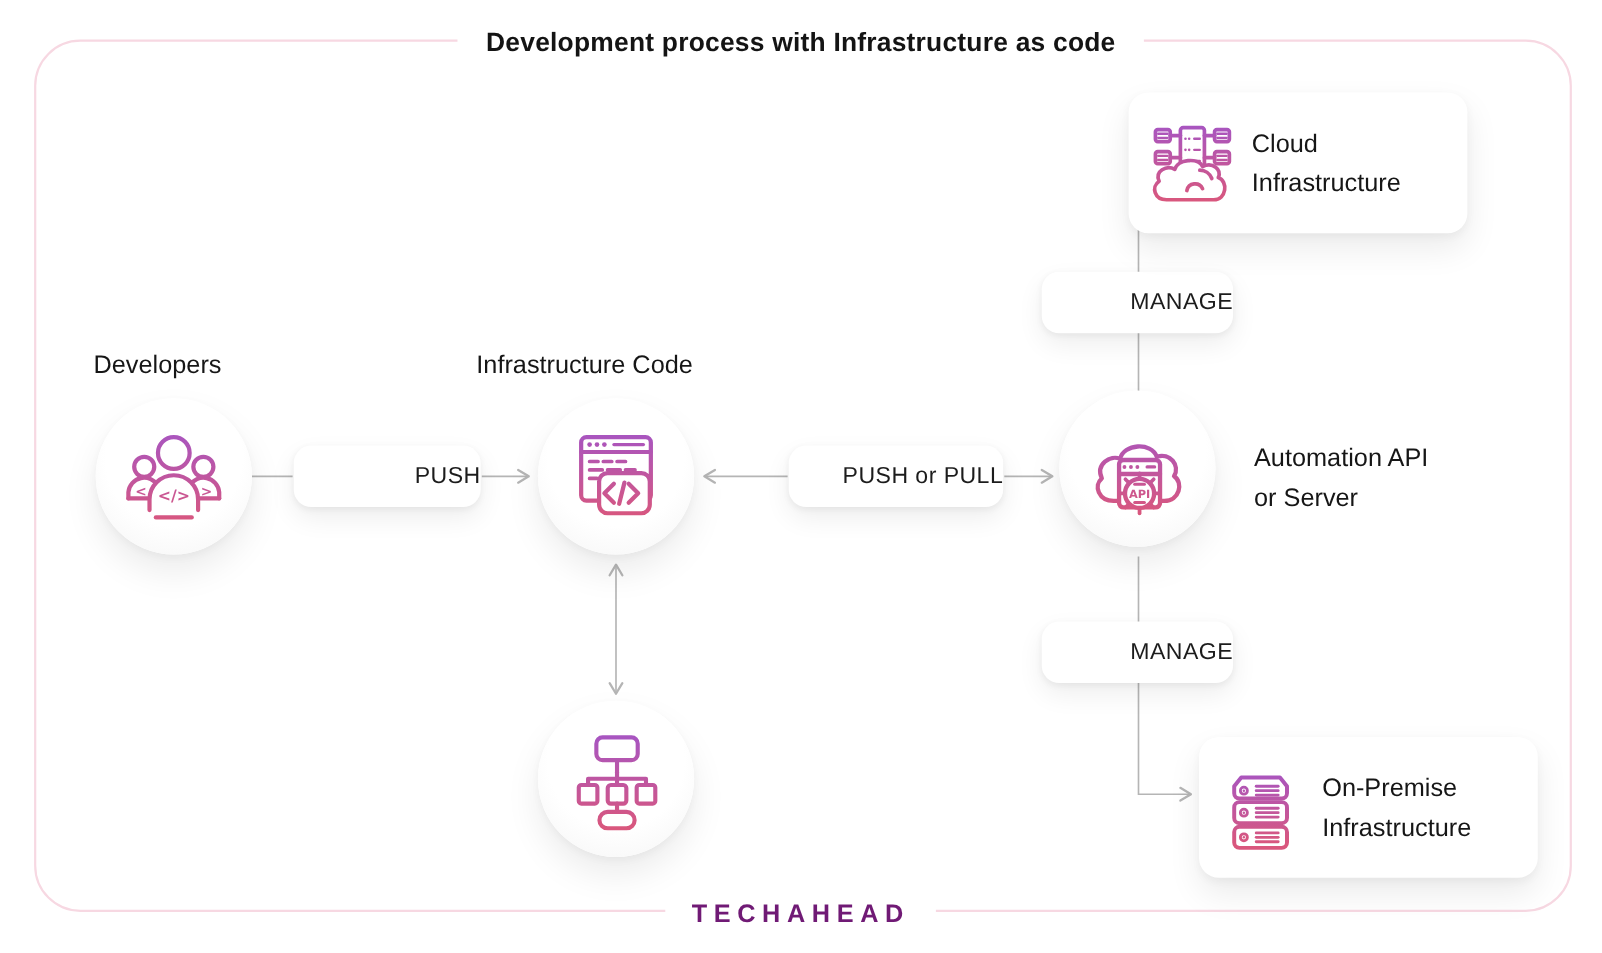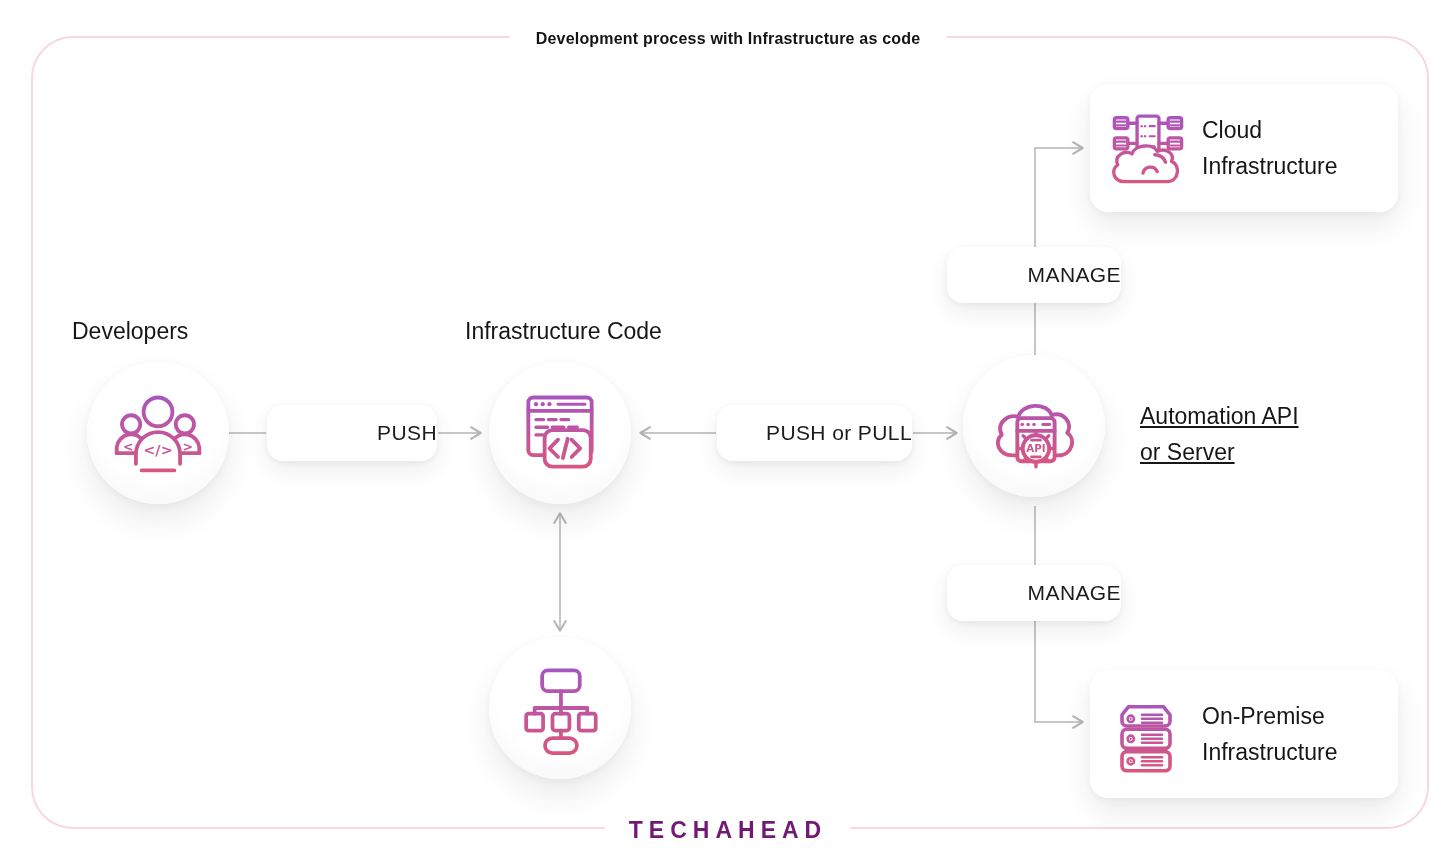--- a/index.html
+++ b/index.html
@@ -7,21 +7,21 @@
     position:relative;width:1456px;height:866px;background:#ffffff;overflow:hidden;
     font-family:"Liberation Sans","DejaVu Sans",sans-serif;color:#1a1a1a;
   }
   .frame{
     position:absolute;left:31px;top:36px;width:1398px;height:793px;box-sizing:border-box;
     border:2px solid #f7d8e2;border-radius:42px;
   }
   .connectors{position:absolute;left:0;top:0;z-index:2;}
   .title{
     position:absolute;top:23px;left:50%;transform:translateX(-50%);z-index:3;
-    background:#fff;padding:0 26px;font-size:16px;font-weight:700;letter-spacing:.2px;
+    background:#fff;padding:0 26px;font-size:24px;font-weight:700;letter-spacing:.2px;
     color:#141414;white-space:nowrap;line-height:32px;
   }
   .circle{
     position:absolute;width:142px;height:142px;border-radius:50%;z-index:3;
     background:radial-gradient(circle at 50% 38%, #ffffff 55%, #f4f4f4 100%);
     box-shadow:0 16px 32px rgba(0,0,0,.08), 0 3px 8px rgba(0,0,0,.04);
     display:flex;align-items:center;justify-content:center;
   }
   .pill{
     position:absolute;z-index:3;background:#fff;border-radius:16px;
@@ -63,21 +63,21 @@
       <path d="M716,433 H641" marker-end="url(#arr)"></path>
       <path d="M913,433 H956" marker-end="url(#arr)"></path>
       <path d="M560,514 V630" marker-start="url(#arr)" marker-end="url(#arr)"></path>
       <path d="M1035,360 V148 H1082" marker-end="url(#arr)"></path>
       <path d="M1035,506 V722 H1082" marker-end="url(#arr)"></path>
     </g>
   </svg>
 
   <div class="title">Development process with Infrastructure as code</div>
 
-  <div class="node-label" style="left:72px;top:318px;">Developers</div>
+  <div class="node-label" style="left:85px;top:318px;">Developers</div>
   <div class="circle" style="left:87px;top:362px;">
     <span>
       <svg class="icon-svg" width="96" height="96" viewBox="0 0 100 100">
         <defs>
             <linearGradient id="g-dev" gradientUnits="userSpaceOnUse" x1="50" y1="8" x2="50" y2="95">
           <stop offset="0" stop-color="#a855c0"></stop>
               <stop offset="1" stop-color="#d9577d"></stop>
             </linearGradient>
           </defs>
         <g fill="none" stroke="url(#g-dev)" stroke-width="4" stroke-linecap="round" stroke-linejoin="round">
@@ -95,21 +95,21 @@
         <text x="81" y="69" font-size="13" font-weight="bold" fill="url(#g-dev)" text-anchor="middle" font-family="DejaVu Sans, sans-serif">&gt;</text>
         <text x="50" y="73" font-size="15" font-weight="bold" fill="url(#g-dev)" text-anchor="middle" font-family="DejaVu Sans, sans-serif">&lt;/&gt;</text>
       </svg>
     </span>
   </div>
 
   <div class="pill" style="left:267px;top:405px;width:170px;height:56px;">
     <span>PUSH</span>
   </div>
 
-  <div class="node-label" style="left:433px;top:318px;margin-left:32px;">Infrastructure Code</div>
+  <div class="node-label" style="left:433px;top:318px;">Infrastructure Code</div>
   <div class="circle" style="left:489px;top:362px;">
     <span>
       <svg class="icon-svg" width="96" height="96" viewBox="0 0 100 100">
         <defs>
             <linearGradient id="g-inf" gradientUnits="userSpaceOnUse" x1="50" y1="10" x2="50" y2="90">
           <stop offset="0" stop-color="#a855c0"></stop>
               <stop offset="1" stop-color="#d9577d"></stop>
             </linearGradient>
           </defs>
         <g fill="none" stroke="url(#g-inf)" stroke-width="4" stroke-linecap="round" stroke-linejoin="round">
@@ -167,33 +167,33 @@
         </g>
         <g fill="url(#g-api)">
           <circle cx="38" cy="48.5" r="1.8"></circle>
             <circle cx="44" cy="48.5" r="1.8"></circle>
             <circle cx="50" cy="48.5" r="1.8"></circle>
         </g>
         <text x="52" y="77" font-size="10.5" font-weight="bold" fill="url(#g-api)" text-anchor="middle" font-family="DejaVu Sans, sans-serif">API</text>
       </svg>
     </span>
   </div>
-  <div class="free-text two-line" style="left:1140px;top:398px;text-decoration:underline;">
+  <div class="free-text two-line" style="left:1140px;top:398px;">
     <div>Automation API</div>
     <div>or Server</div>
   </div>
 
   <div class="pill" style="left:947px;top:247px;width:174px;height:56px;">
     <span>MANAGE</span>
   </div>
   <div class="pill" style="left:947px;top:565px;width:174px;height:56px;">
     <span>MANAGE</span>
   </div>
 
-  <div class="card" style="left:1090px;top:84px;gap:12px;">
+  <div class="card" style="left:1026px;top:84px;gap:12px;">
     <span>
       <svg class="icon-svg" width="84" height="84" viewBox="0 0 100 100">
         <defs>
             <linearGradient id="g-cld" gradientUnits="userSpaceOnUse" x1="50" y1="10" x2="50" y2="92">
           <stop offset="0" stop-color="#a855c0"></stop>
               <stop offset="1" stop-color="#d9577d"></stop>
             </linearGradient>
           </defs>
         <g fill="none" stroke="url(#g-cld)" stroke-width="4" stroke-linecap="round" stroke-linejoin="round">
           <rect x="37" y="12" width="26" height="52" rx="3"></rect>

